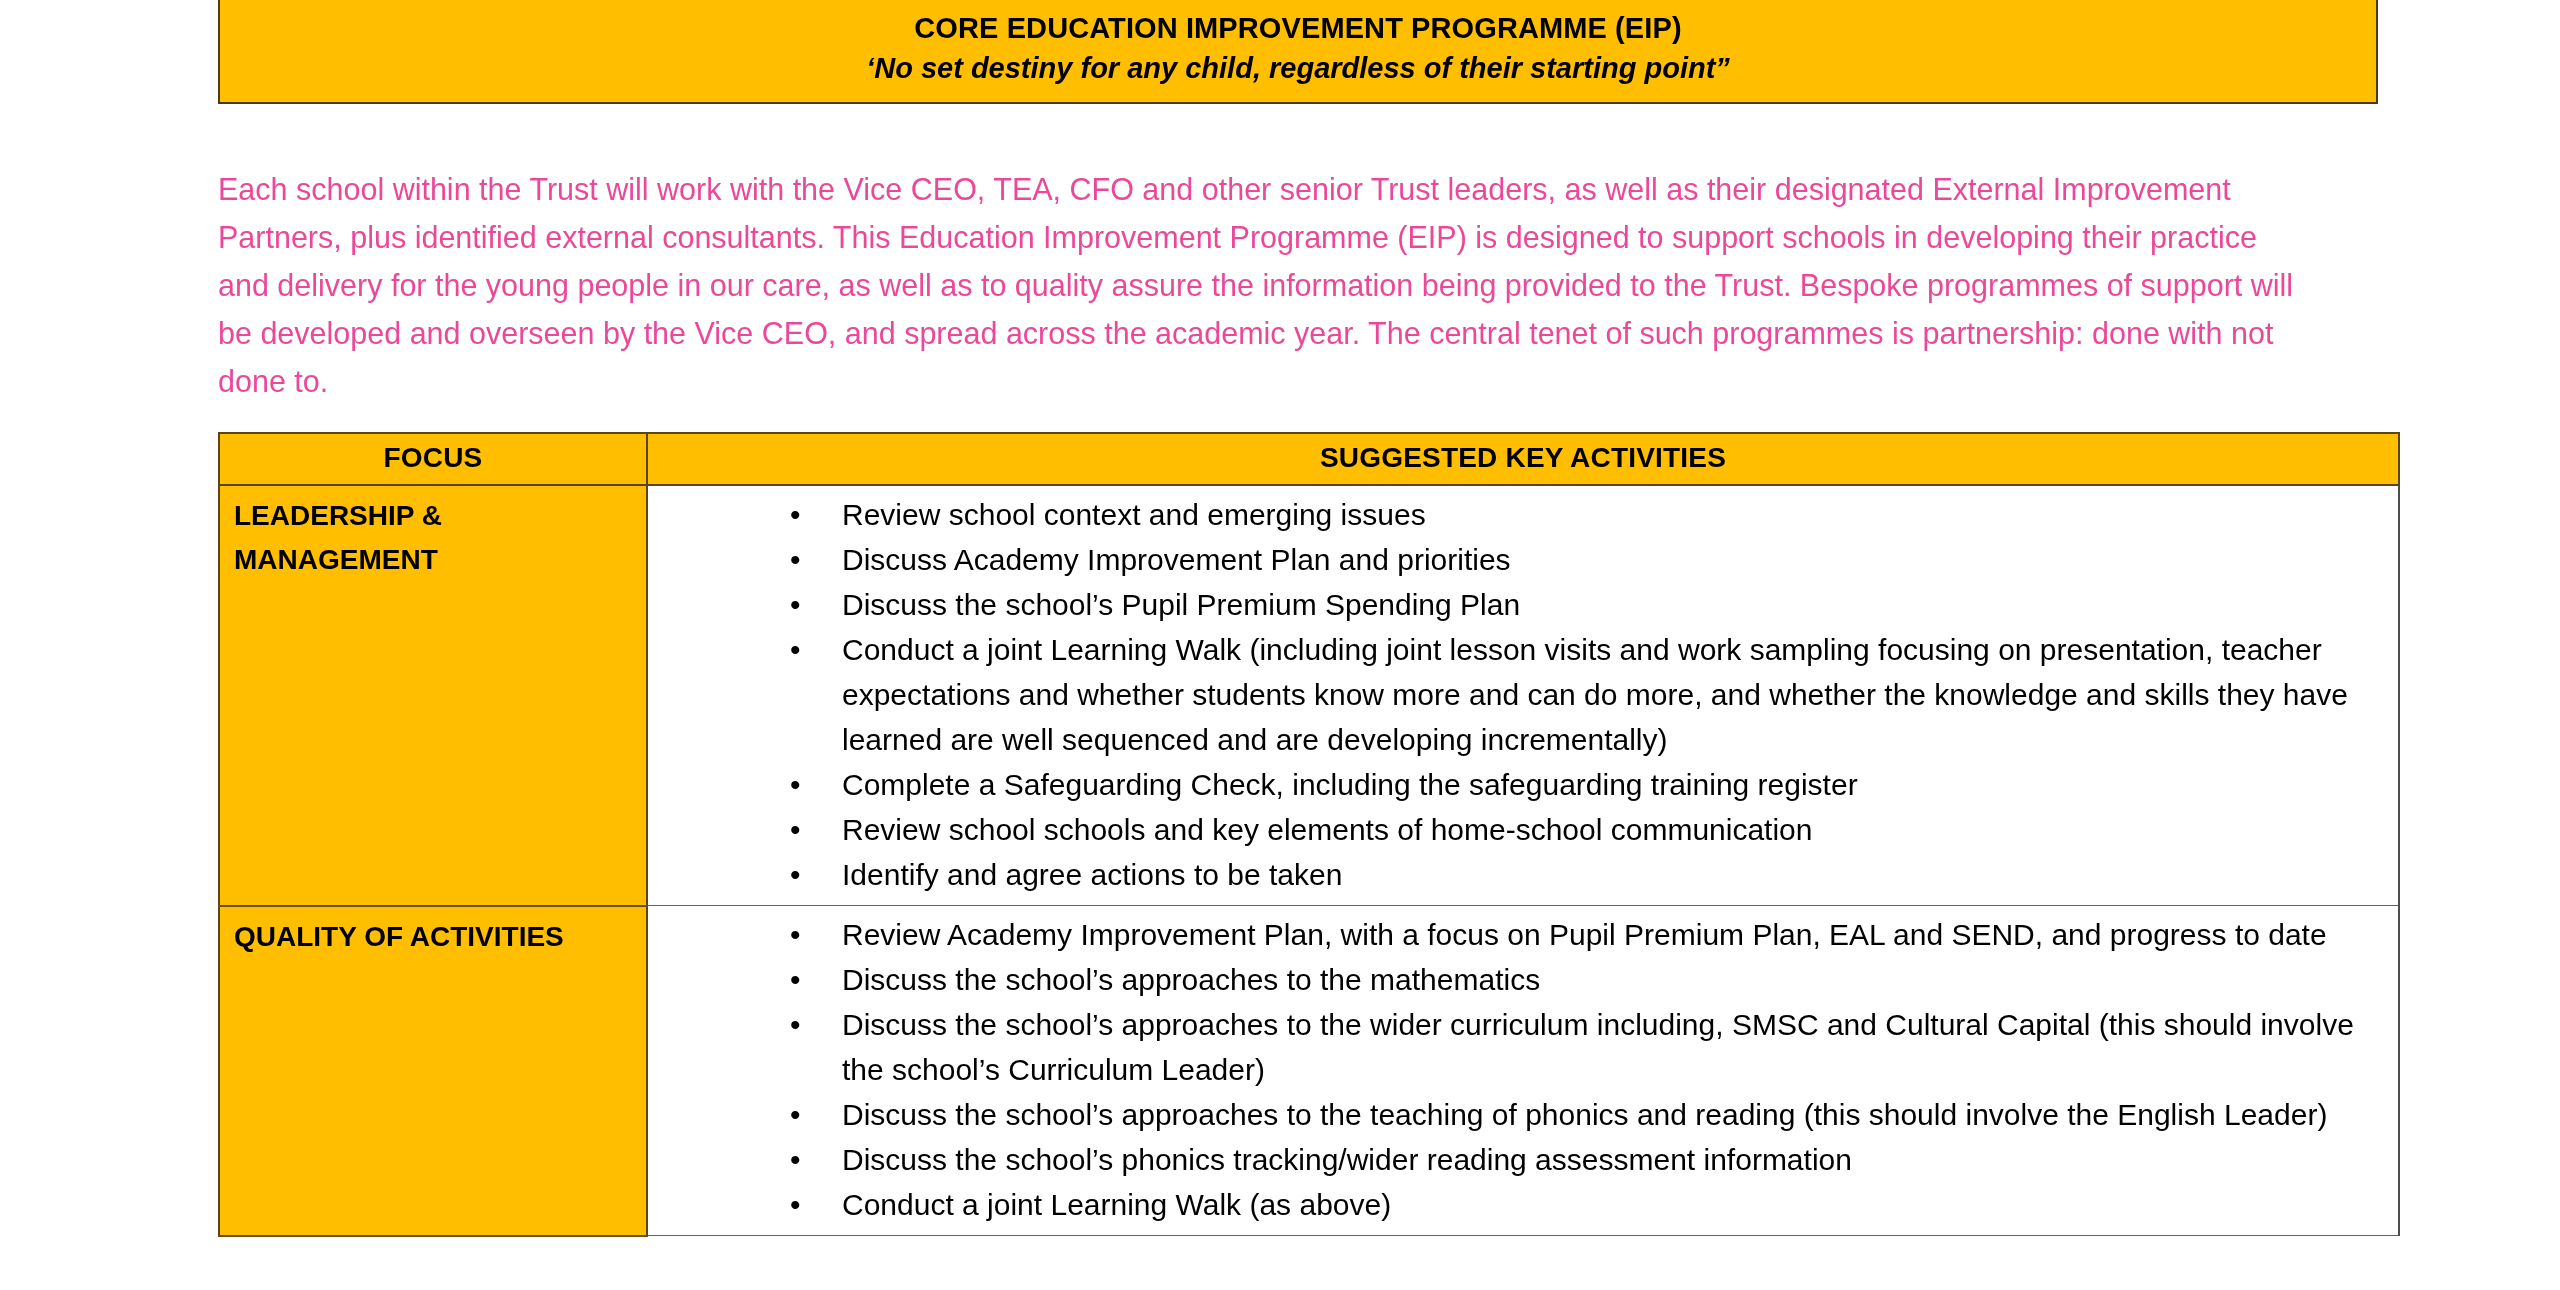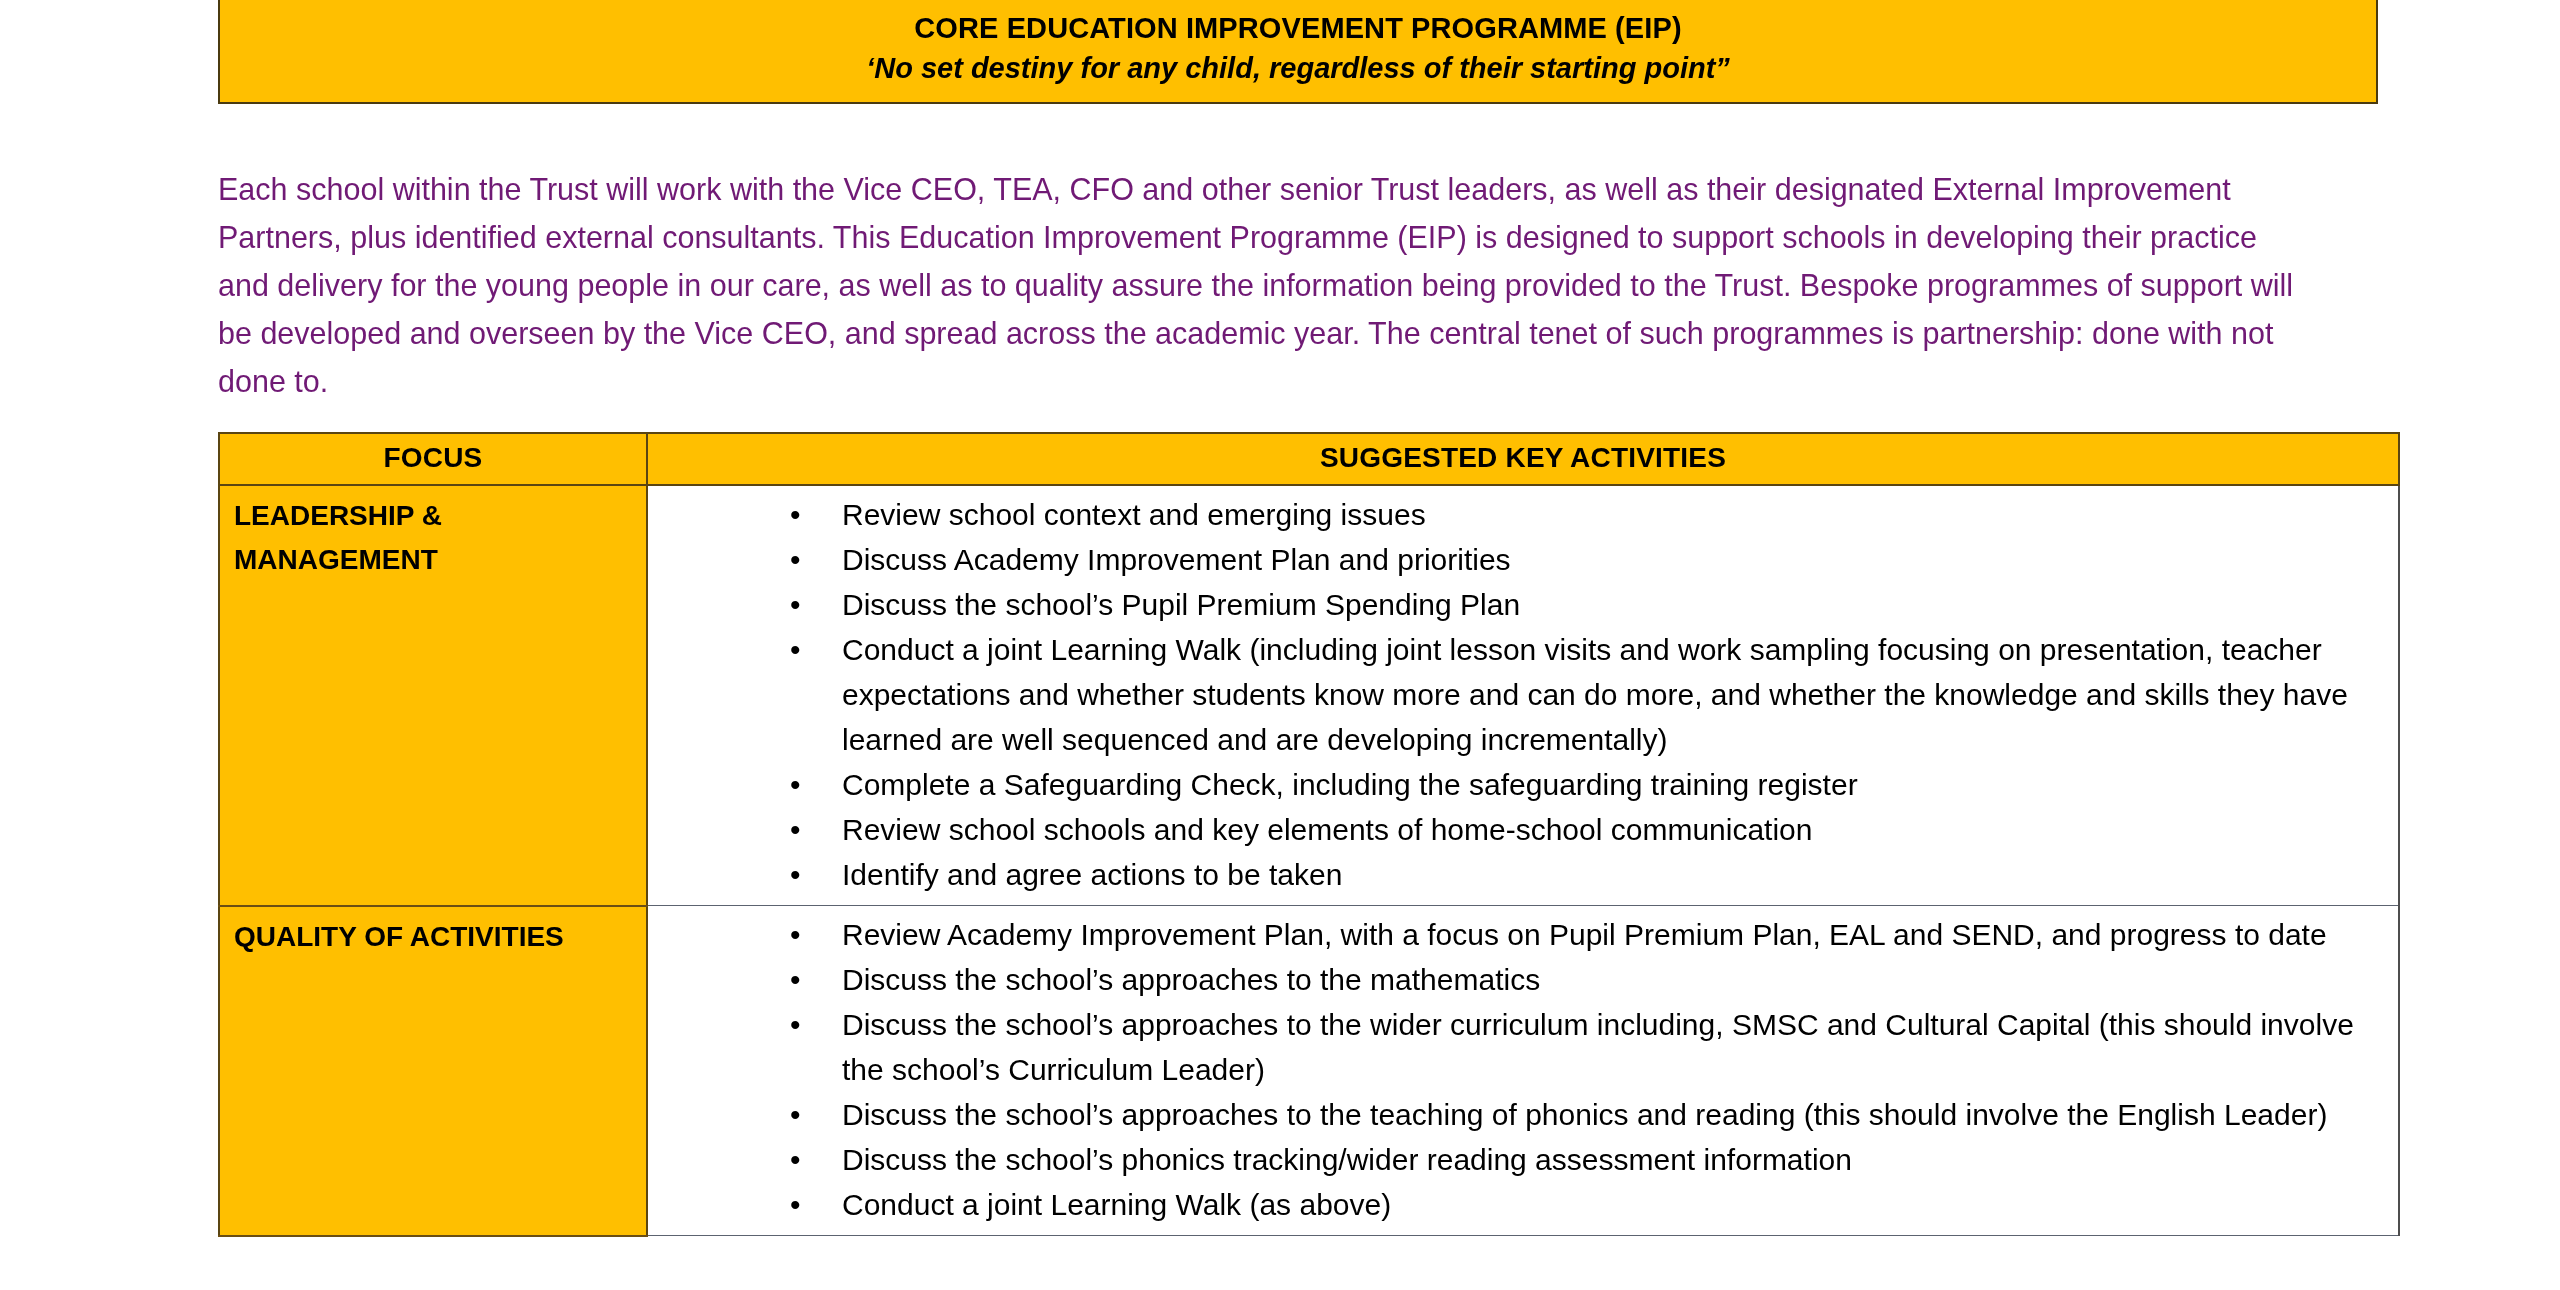--- a/index.html
+++ b/index.html
@@ -55,21 +55,21 @@
   }
 
   
   .intro {
     position: absolute;
     left: 218px;
     top: 165px;
     width: 2080px;
     font-size: 30.5px;
     line-height: 48px;
-    color: #701a75;
+    color: #ec4899;
     text-align: left;
   }
 
   
   .table-wrap {
     position: absolute;
     left: 218px;
     top: 432px;
     width: 2180px;
   }

